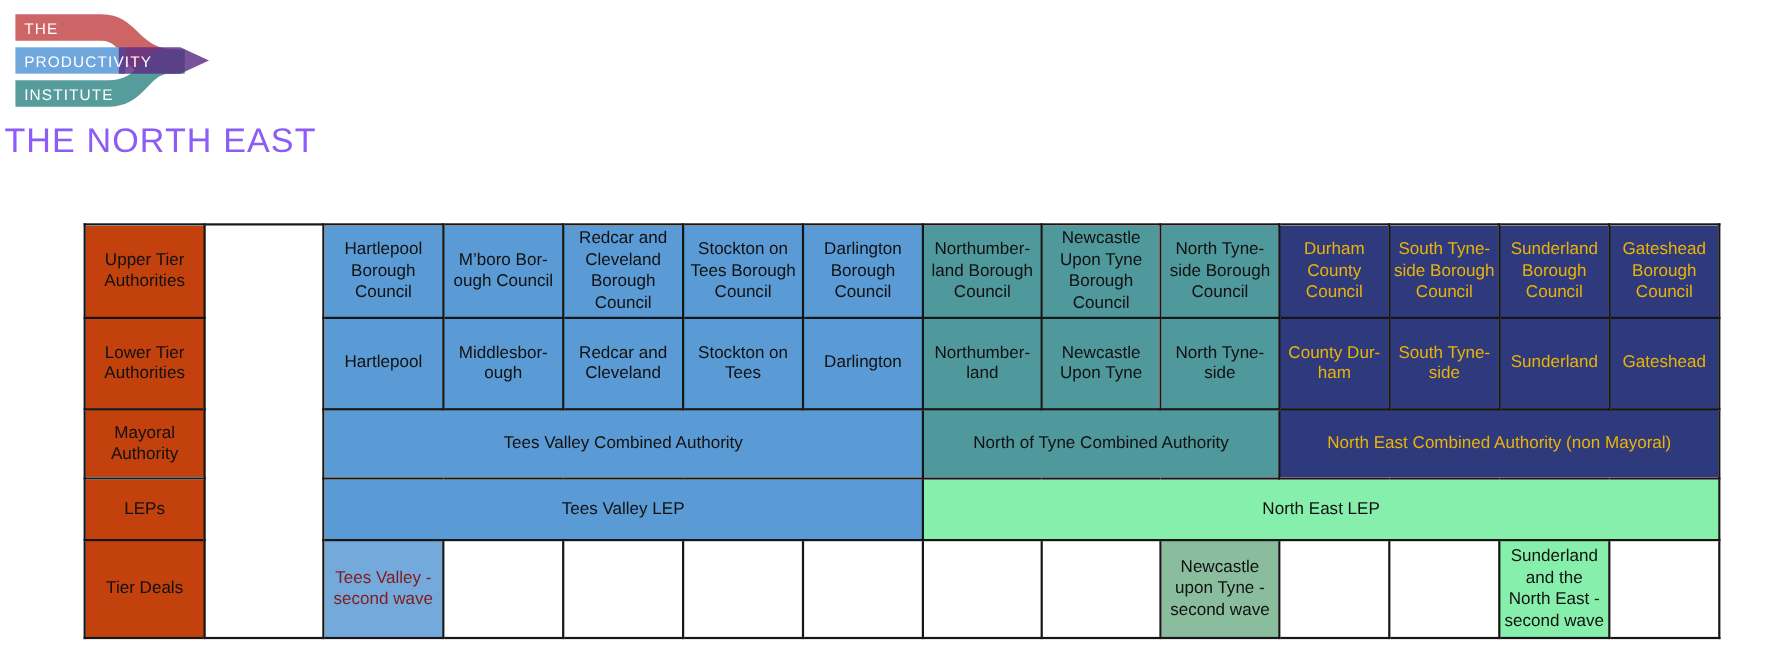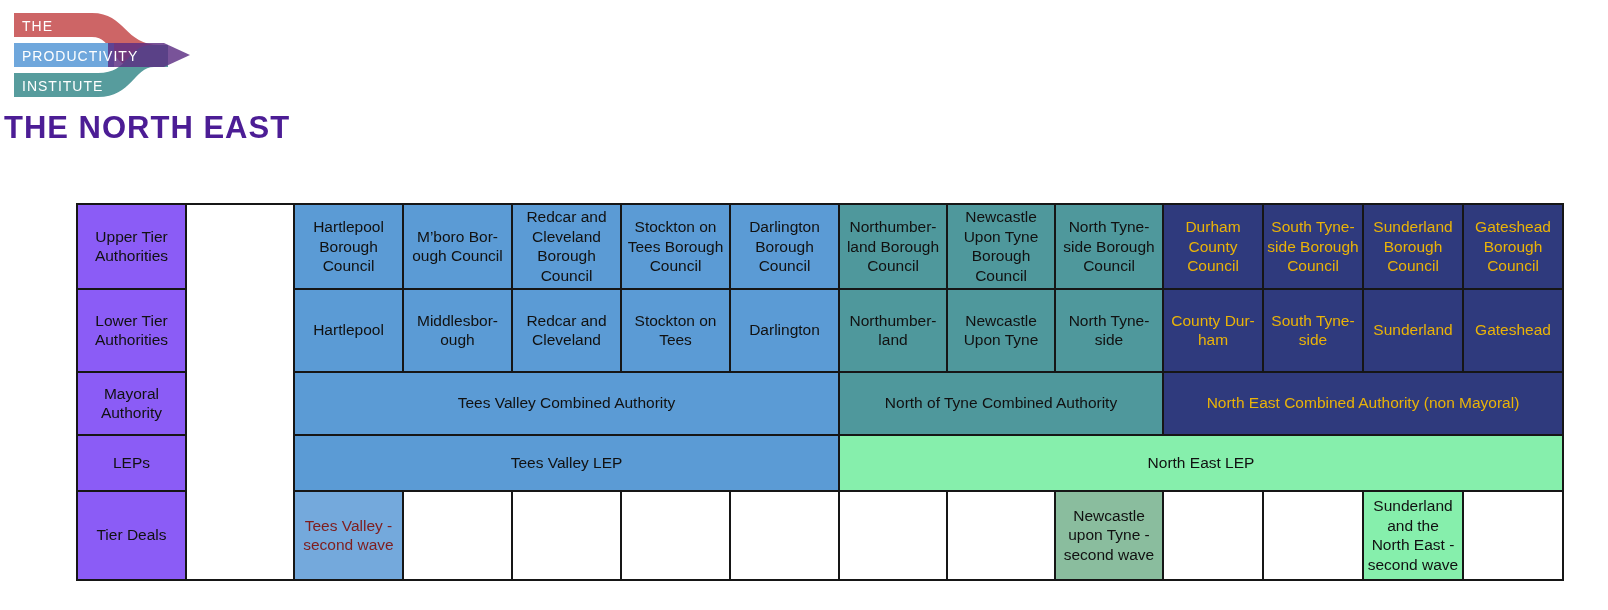--- a/index.html
+++ b/index.html
@@ -7,34 +7,34 @@
   body {
     width:1608px; height:610px; position:relative;
     font-family:"Liberation Sans", sans-serif;
     color:#111;
   }
   
   .logo { position:absolute; left:12px; top:5px; width:200px; height:98px;text-align:center; }
   
   .page-title {
     position:absolute; left:4px; top:110px;
-    font-size:31px; letter-spacing:1px; color:#4c1d95; font-weight:700;text-align:center;
+    font-size:31px; letter-spacing:1px; color:#8b5cf6; font-weight:400;text-align:center;
   }
   
   table.gov {
     position:absolute; left:76px; top:203px;
     border-collapse:collapse; table-layout:fixed; width:1487px;
   }
   table.gov td {
     border:2px solid #161616;
     font-size:15.5px; line-height:1.27;
     text-align:center; vertical-align:middle;
     white-space:pre-line; padding:2px 2px; overflow:hidden;
   }
-  td.rowlabel { background:#8b5cf6; vertical-align:top; padding-top:5px; font-size:16px; }
+  td.rowlabel { background:#c2410c; vertical-align:top; padding-top:5px; font-size:16px; }
   td.blankcol { background:#fff; }
   td.c-blue  { background:#5b9bd5; color:#111; }
   td.c-teal  { background:#4f989c; color:#111; }
   td.c-navy  { background:#2f3a7d; color:#eab308;margin-left:15px; }
   td.c-red   { background:#86efac; color:#111; }
   td.c-green { background:#8abd9e; color:#111; }
   td.c-lblue { background:#74a9dc; color:#7f1d1d; }
   td.c-white { background:#ffffff; }
   td.band { font-size:16px; }
 </style>

